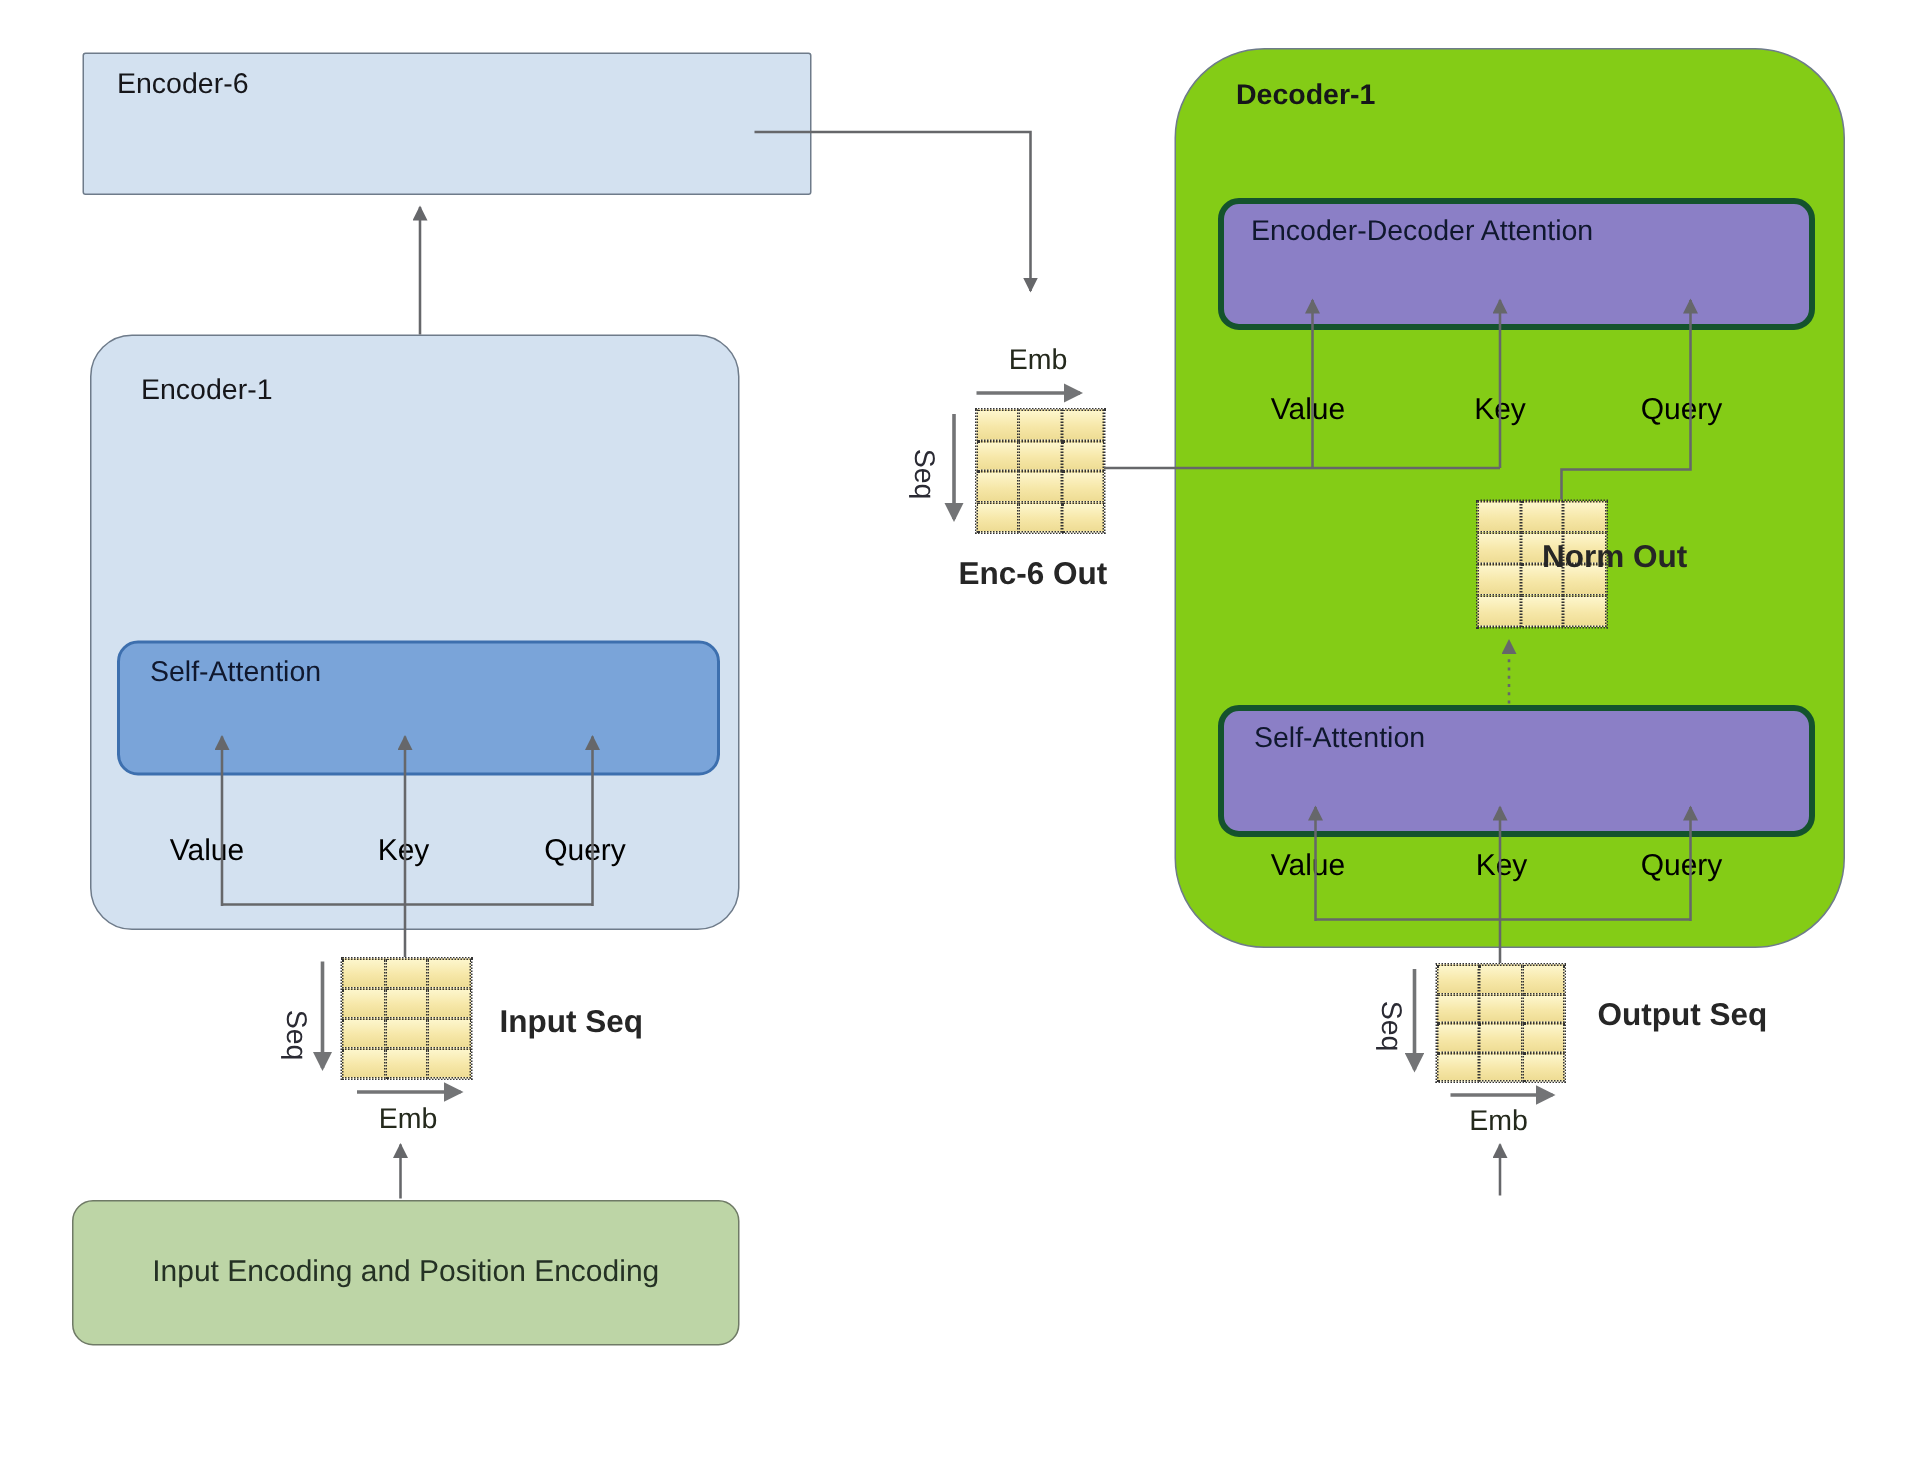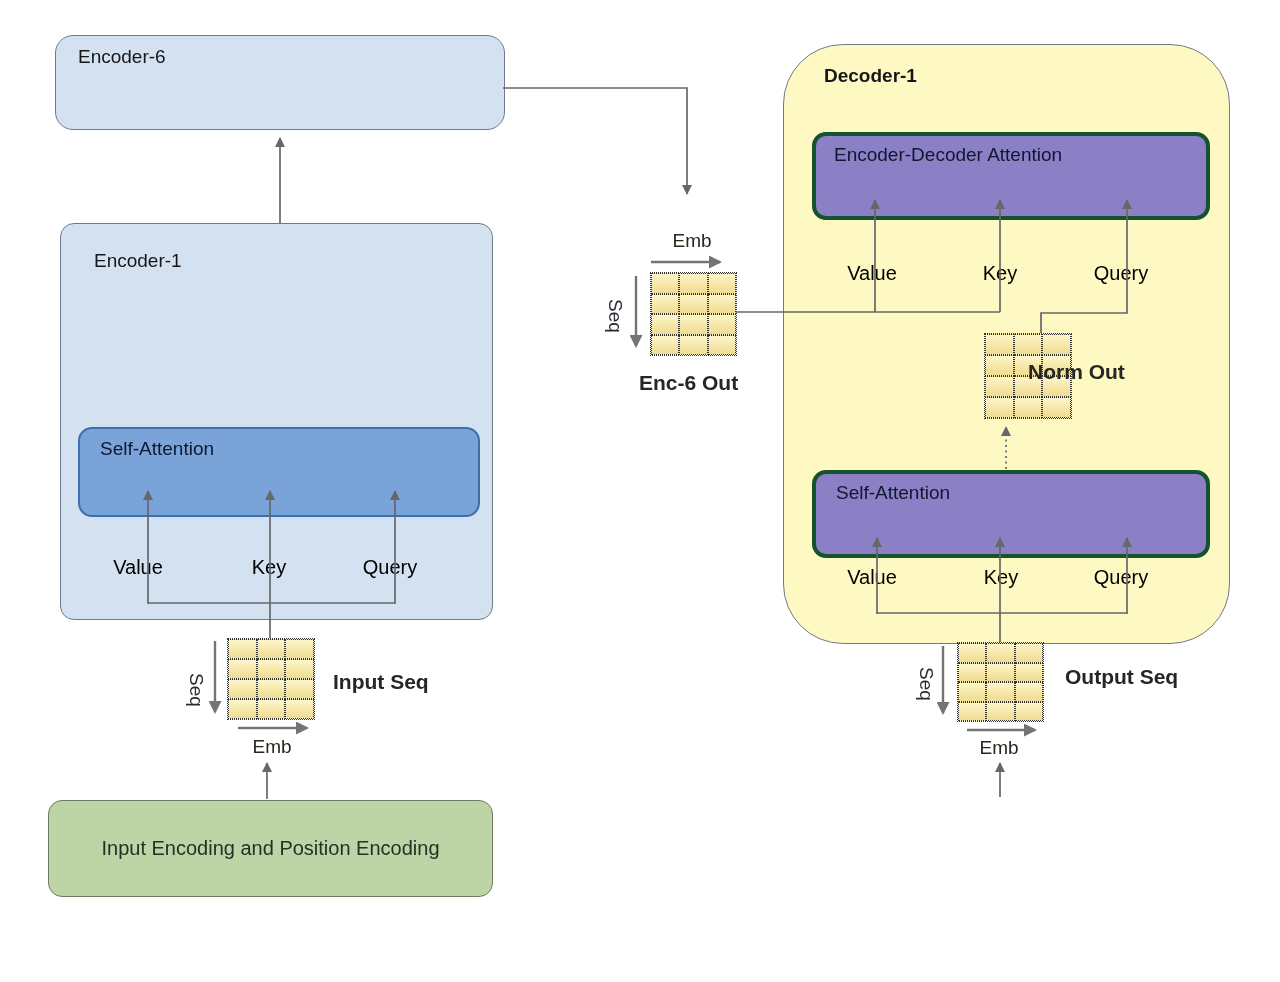--- a/index.html
+++ b/index.html
@@ -2,21 +2,21 @@
 <html><head>
 <meta charset="utf-8">
 <style>
   html,body{margin:0;padding:0;background:#ffffff;}
   .canvas{
     position:relative;width:1280px;height:982px;background:#ffffff;overflow:hidden;
     font-family:"Liberation Sans", sans-serif;color:#1c1c1c;
   }
   .box{position:absolute;box-sizing:border-box;}
   .enc-box{background:#d3e1f0;border:1.6px solid #6e7b8a;}
-  .dec-box{background:#fef9c3;border:1.6px solid #6e7b8a;margin-top:12px;}
+  .dec-box{background:#84cc16;border:1.6px solid #6e7b8a;}
   .enc-attn{background:#7aa4d9;border:2px solid #3d6fae;border-radius:14px;}
   .dec-attn{background:#8b7fc6;border:4px solid #14532d;border-radius:14px;}
   .green-box{background:#bdd5a6;border:1.8px solid #6f7a66;border-radius:14px;
     display:flex;align-items:center;justify-content:center;text-align:center;}
   .green-box .inner{max-width:345px;font-size:20px;line-height:1.35;color:#243124;}
   .box-title{font-size:19px;color:#16161a;}
   .attn-title{font-size:19px;color:#10182e;}
   .bold-label{position:absolute;font-weight:700;font-size:21px;color:#262626;}
   .vkq{position:absolute;width:100px;text-align:center;font-size:20px;color:#000000;}
   .axis-label{position:absolute;width:70px;text-align:center;font-size:19px;color:#24291c;}
@@ -30,25 +30,25 @@
   svg.overlay{position:absolute;left:0;top:0;pointer-events:none;}
   .arrow{fill:none;stroke:#66676a;stroke-width:1.7;}
   .axis-arrow{fill:none;stroke:#737476;stroke-width:2.4;}
   .dotted{stroke-dasharray:2 3.5;}
 </style>
 </head>
 <body>
 
 <div class="canvas">
 
-  <div class="box enc-box" style="left:55px;top:35px;width:450px;height:95px;border-radius:18px;padding:10px 0 0 22px;">
+  <div class="box enc-box" style="left:55px;top:35px;width:486px;height:95px;border-radius:2px;padding:10px 0 0 22px;">
     <div class="box-title">Encoder-6</div>
   </div>
 
-  <div class="box enc-box" style="left:60px;top:223px;width:433px;height:397px;border-radius:14px;padding:26px 0 0 33px;">
+  <div class="box enc-box" style="left:60px;top:223px;width:433px;height:397px;border-radius:28px;padding:26px 0 0 33px;">
     <div class="box-title">Encoder-1</div>
   </div>
 
   <div class="box enc-attn" style="left:78px;top:427px;width:402px;height:90px;padding:9px 0 0 20px;">
     <div class="attn-title">Self-Attention</div>
   </div>
 
   <div class="vkq" style="left:88px;top:556px;">Value</div>
   <div class="vkq" style="left:219px;top:556px;">Key</div>
   <div class="vkq" style="left:340px;top:556px;">Query</div>

